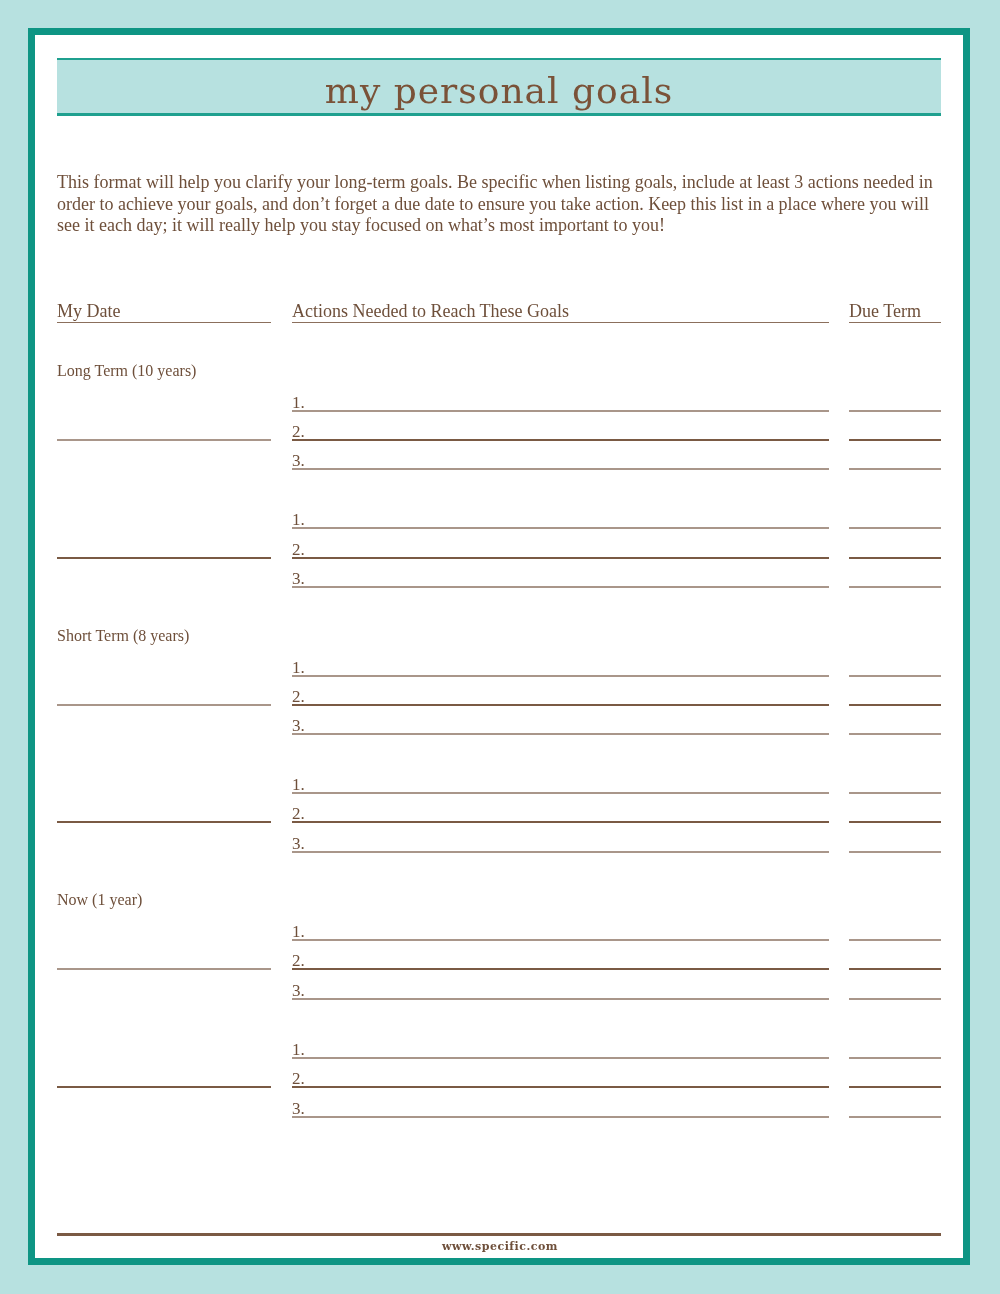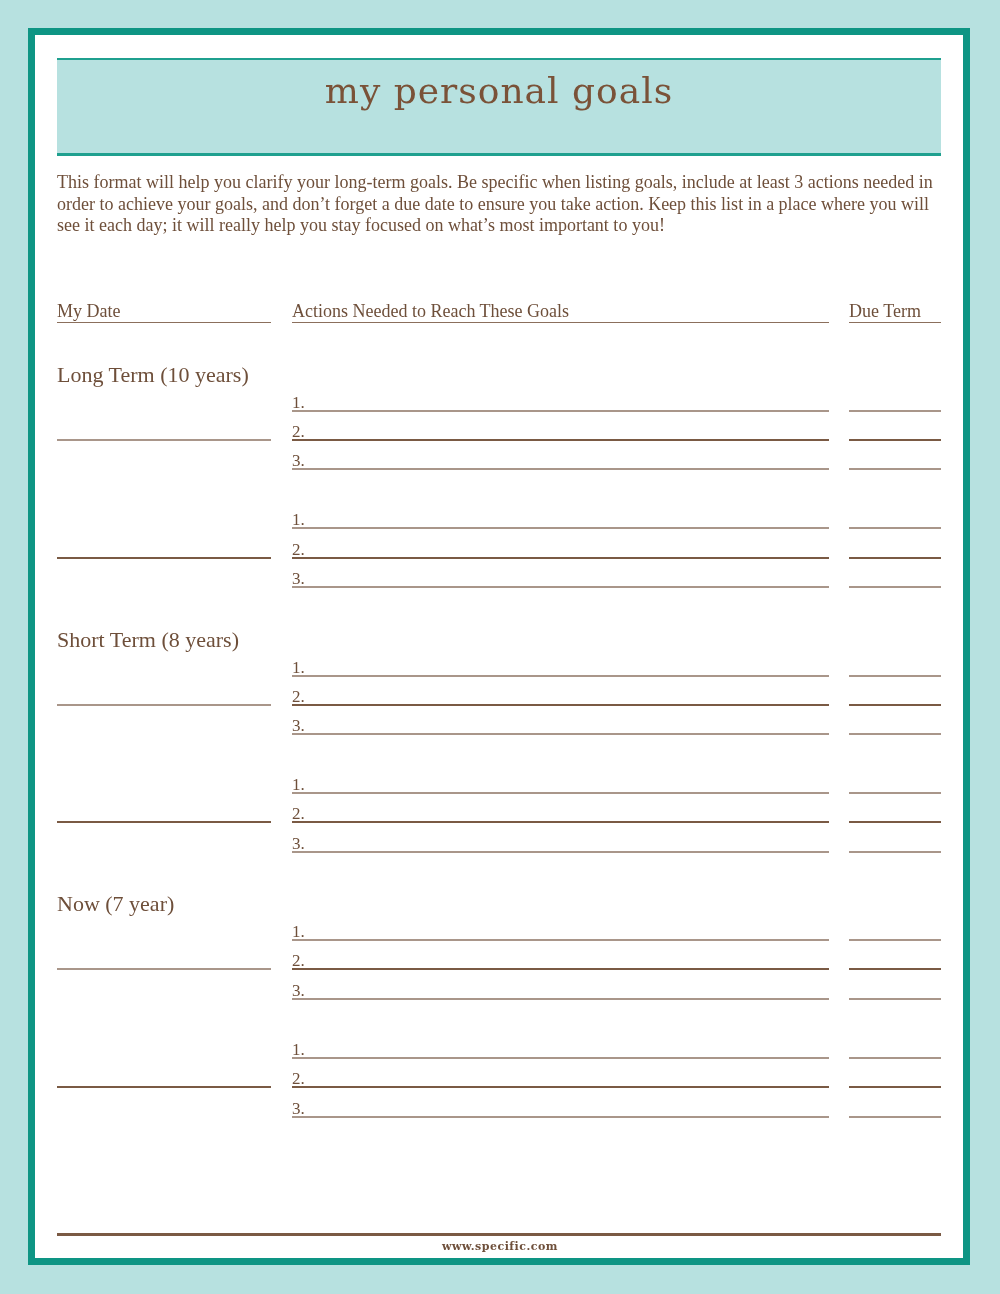--- a/index.html
+++ b/index.html
@@ -14,21 +14,21 @@
   .frame {
     position: absolute;
     left: 28px; top: 28px;
     width: 928px; height: 1223px;
     border: 7px solid #0e9584;
     background: #ffffff;
   }
   .header-band {
     position: absolute;
     left: 57px; top: 58px;
-    width: 884px; height: 98px;
+    width: 884px; height: 58px;
     background: #b7e1e0;
     border-top: 2px solid #1fa08f;
     border-bottom: 3px solid #1fa08f;
     box-sizing: border-box;
   }
   .title {
     position: absolute;
     left: 0; right: 0; top: 10px;
     text-align: center;
     font-family: "DejaVu Serif", "Liberation Serif", serif;
@@ -52,21 +52,21 @@
     color: #6e4f3a;
     height: 23px;
     border-bottom: 1.5px solid #8b6f5c;
     box-sizing: border-box;
     line-height: 22px;
     white-space: nowrap;
   }
   .section-label {
     position: absolute;
     left: 57px;
-    font-size: 22px;
+    font-size: 16px;
     color: #6e4f3a;
     white-space: nowrap;
   }
   .line {
     position: absolute;
     height: 0;
     border-bottom: 2px solid #a9968a;
   }
   .line.dark { border-bottom-color: #7a5a44; }
   .num {
@@ -144,21 +144,21 @@
     <div class="line dark" style="left: 57px; width: 214px; top: 821px;"></div>
     <div class="num" style="top: 776px;">1.</div>
     <div class="line" style="left: 292px; width: 537px; top: 792px;"></div>
     <div class="line" style="left: 849px; width: 92px; top: 792px;"></div>
     <div class="num" style="top: 805px;">2.</div>
     <div class="line dark" style="left: 292px; width: 537px; top: 821px;"></div>
     <div class="line dark" style="left: 849px; width: 92px; top: 821px;"></div>
     <div class="num" style="top: 835px;">3.</div>
     <div class="line" style="left: 292px; width: 537px; top: 851px;"></div>
     <div class="line" style="left: 849px; width: 92px; top: 851px;"></div>
-    <div class="section-label" style="top: 891px;">Now (7 year)</div>
+    <div class="section-label" style="top: 891px;">Now (1 year)</div>
     <div class="line" style="left: 57px; width: 214px; top: 968px;"></div>
     <div class="num" style="top: 923px;">1.</div>
     <div class="line" style="left: 292px; width: 537px; top: 939px;"></div>
     <div class="line" style="left: 849px; width: 92px; top: 939px;"></div>
     <div class="num" style="top: 952px;">2.</div>
     <div class="line dark" style="left: 292px; width: 537px; top: 968px;"></div>
     <div class="line dark" style="left: 849px; width: 92px; top: 968px;"></div>
     <div class="num" style="top: 982px;">3.</div>
     <div class="line" style="left: 292px; width: 537px; top: 998px;"></div>
     <div class="line" style="left: 849px; width: 92px; top: 998px;"></div>

